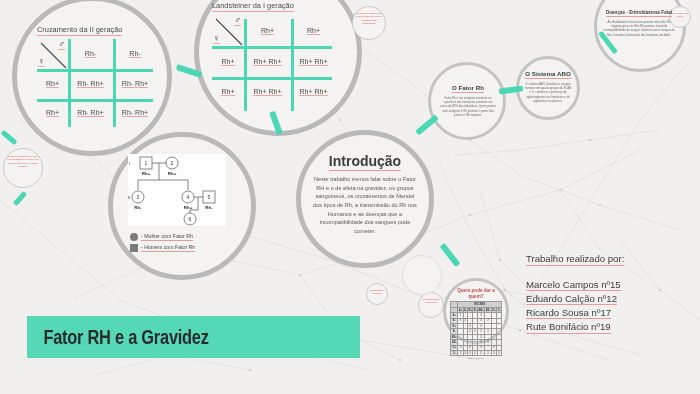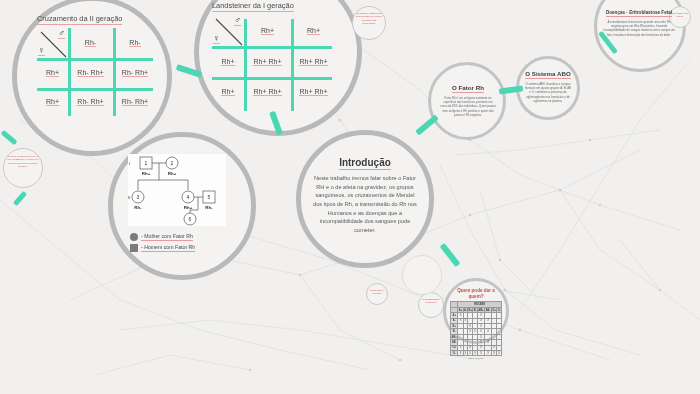--- a/index.html
+++ b/index.html
@@ -43,21 +43,21 @@
   .cell span{border-bottom:1px solid #eaa6a6;padding-bottom:0px;}
   .corner{position:relative;}
   .slash{position:absolute;left:2px;top:2px;width:100%;height:100%;}
   .sym{font-size:9px;color:#2e2e2e;line-height:1;}
   .sym-m{position:absolute;right:3px;top:1px;}
   .sym-f{position:absolute;left:1px;bottom:2px;}
 
   
   .intro{position:absolute;z-index:5;width:104px;text-align:center;}
   .intro h2{
-    margin:0 0 4px 0;font-size:10px;font-weight:bold;color:#3d3d3d;
+    margin:0 0 4px 0;font-size:14px;font-weight:bold;color:#3d3d3d;
     display:inline-block;border-bottom:1.2px solid #e79a9a;padding-bottom:1px;
   }
   .intro p{
     margin:0;font-size:5.6px;line-height:1.55;color:#5a5a5a;text-align:center;
   }
 
   
   .pedigree{position:absolute;z-index:5;background:#fdfdfd;}
   .ped-svg{display:block;}
   .legend{position:absolute;z-index:6;font-size:5.2px;color:#4a4a4a;}
@@ -175,21 +175,21 @@
 
   <div class="dash" style="left:176px;top:68px;width:26px;height:6px;transform:rotate(18deg);"></div>
   <div class="dash" style="left:264px;top:120px;width:24px;height:6px;transform:rotate(70deg);"></div>
   <div class="dash" style="left:414px;top:122px;width:26px;height:6px;transform:rotate(-40deg);"></div>
   <div class="dash" style="left:499px;top:87px;width:24px;height:6px;transform:rotate(-8deg);"></div>
   <div class="dash" style="left:595px;top:40px;width:26px;height:5px;transform:rotate(52deg);"></div>
   <div class="dash" style="left:437px;top:252px;width:26px;height:6px;transform:rotate(52deg);"></div>
   <div class="dash" style="left:0px;top:135px;width:18px;height:5px;transform:rotate(40deg);"></div>
   <div class="dash" style="left:12px;top:196px;width:16px;height:5px;transform:rotate(-48deg);"></div>
 
-  <div class="punnett" style="left:37px;top:7px;">
+  <div class="punnett" style="left:37px;top:18px;">
     <div class="pn-title">Cruzamento da II geração</div>
     <div class="grid-wrap" style="width:120px;height:88px;">
       <div class="gline gv" style="left:31px;top:0;height:88px;"></div>
       <div class="gline gv" style="left:76px;top:0;height:88px;"></div>
       <div class="gline gh" style="left:0;top:30px;width:116px;"></div>
       <div class="gline gh" style="left:0;top:60px;width:116px;"></div>
 
       <div class="cellrow" style="height:30px;">
         <div class="cell corner" style="width:31px;">
           <svg class="slash" viewBox="0 0 31 30">
@@ -476,15 +476,26 @@
             <td>X</td>
             <td>X</td>
             <td>X</td>
             <td>X</td>
           </tr>
         </tbody>
     </table>
     <div class="dt-cap">Dador / Recetor</div>
   </div>
 
-
+  <div class="titlebar" style="left:27px;top:316px;width:333px;height:42px;">
+    <h1>Fator RH e a Gravidez</h1>
+    <div class="title-underline"></div>
+  </div>
+
+  <div class="credits" style="left:526px;top:248px;">
+    <div class="hd">Trabalho realizado por:</div>
+    <div class="name"><span class="u2">Marcelo Campos nº15</span></div>
+    <div class="name"><span class="u2">Eduardo Calção nº12</span></div>
+    <div class="name"><span class="u2">Ricardo Sousa nº17</span></div>
+    <div class="name"><span class="u2">Rute Bonifácio nº19</span></div>
+  </div>
 
 </div>
 
 </body></html>

